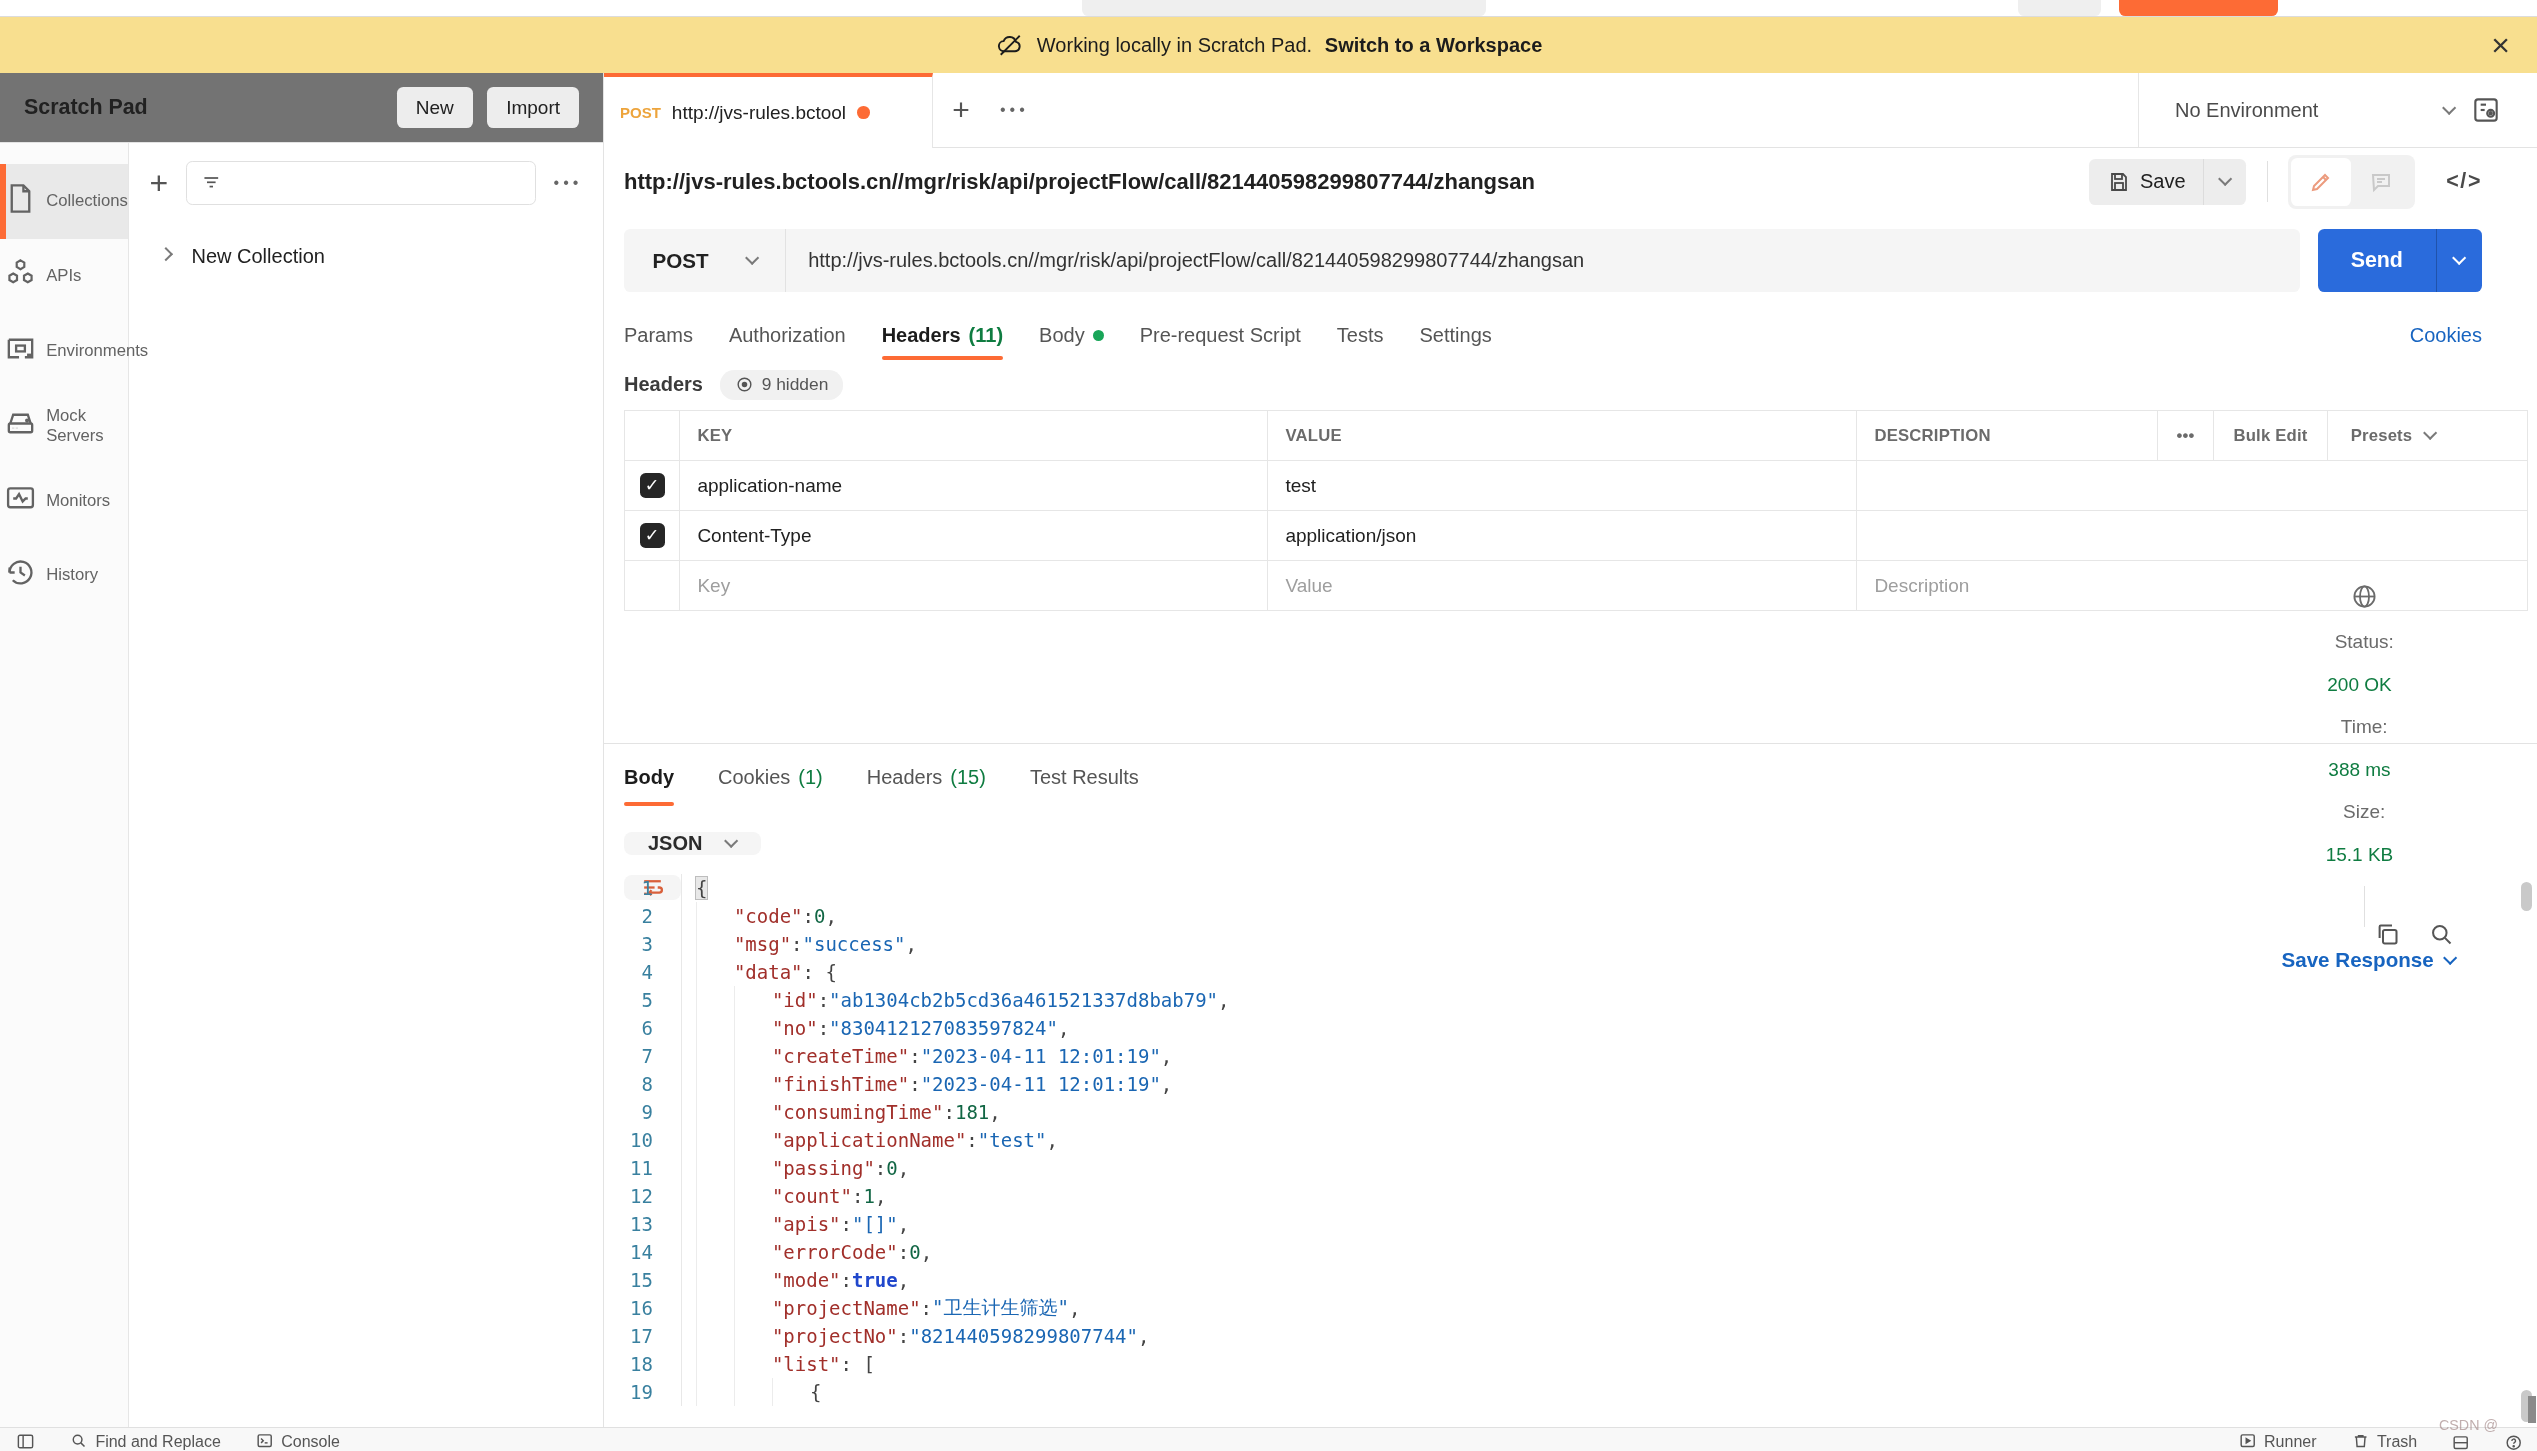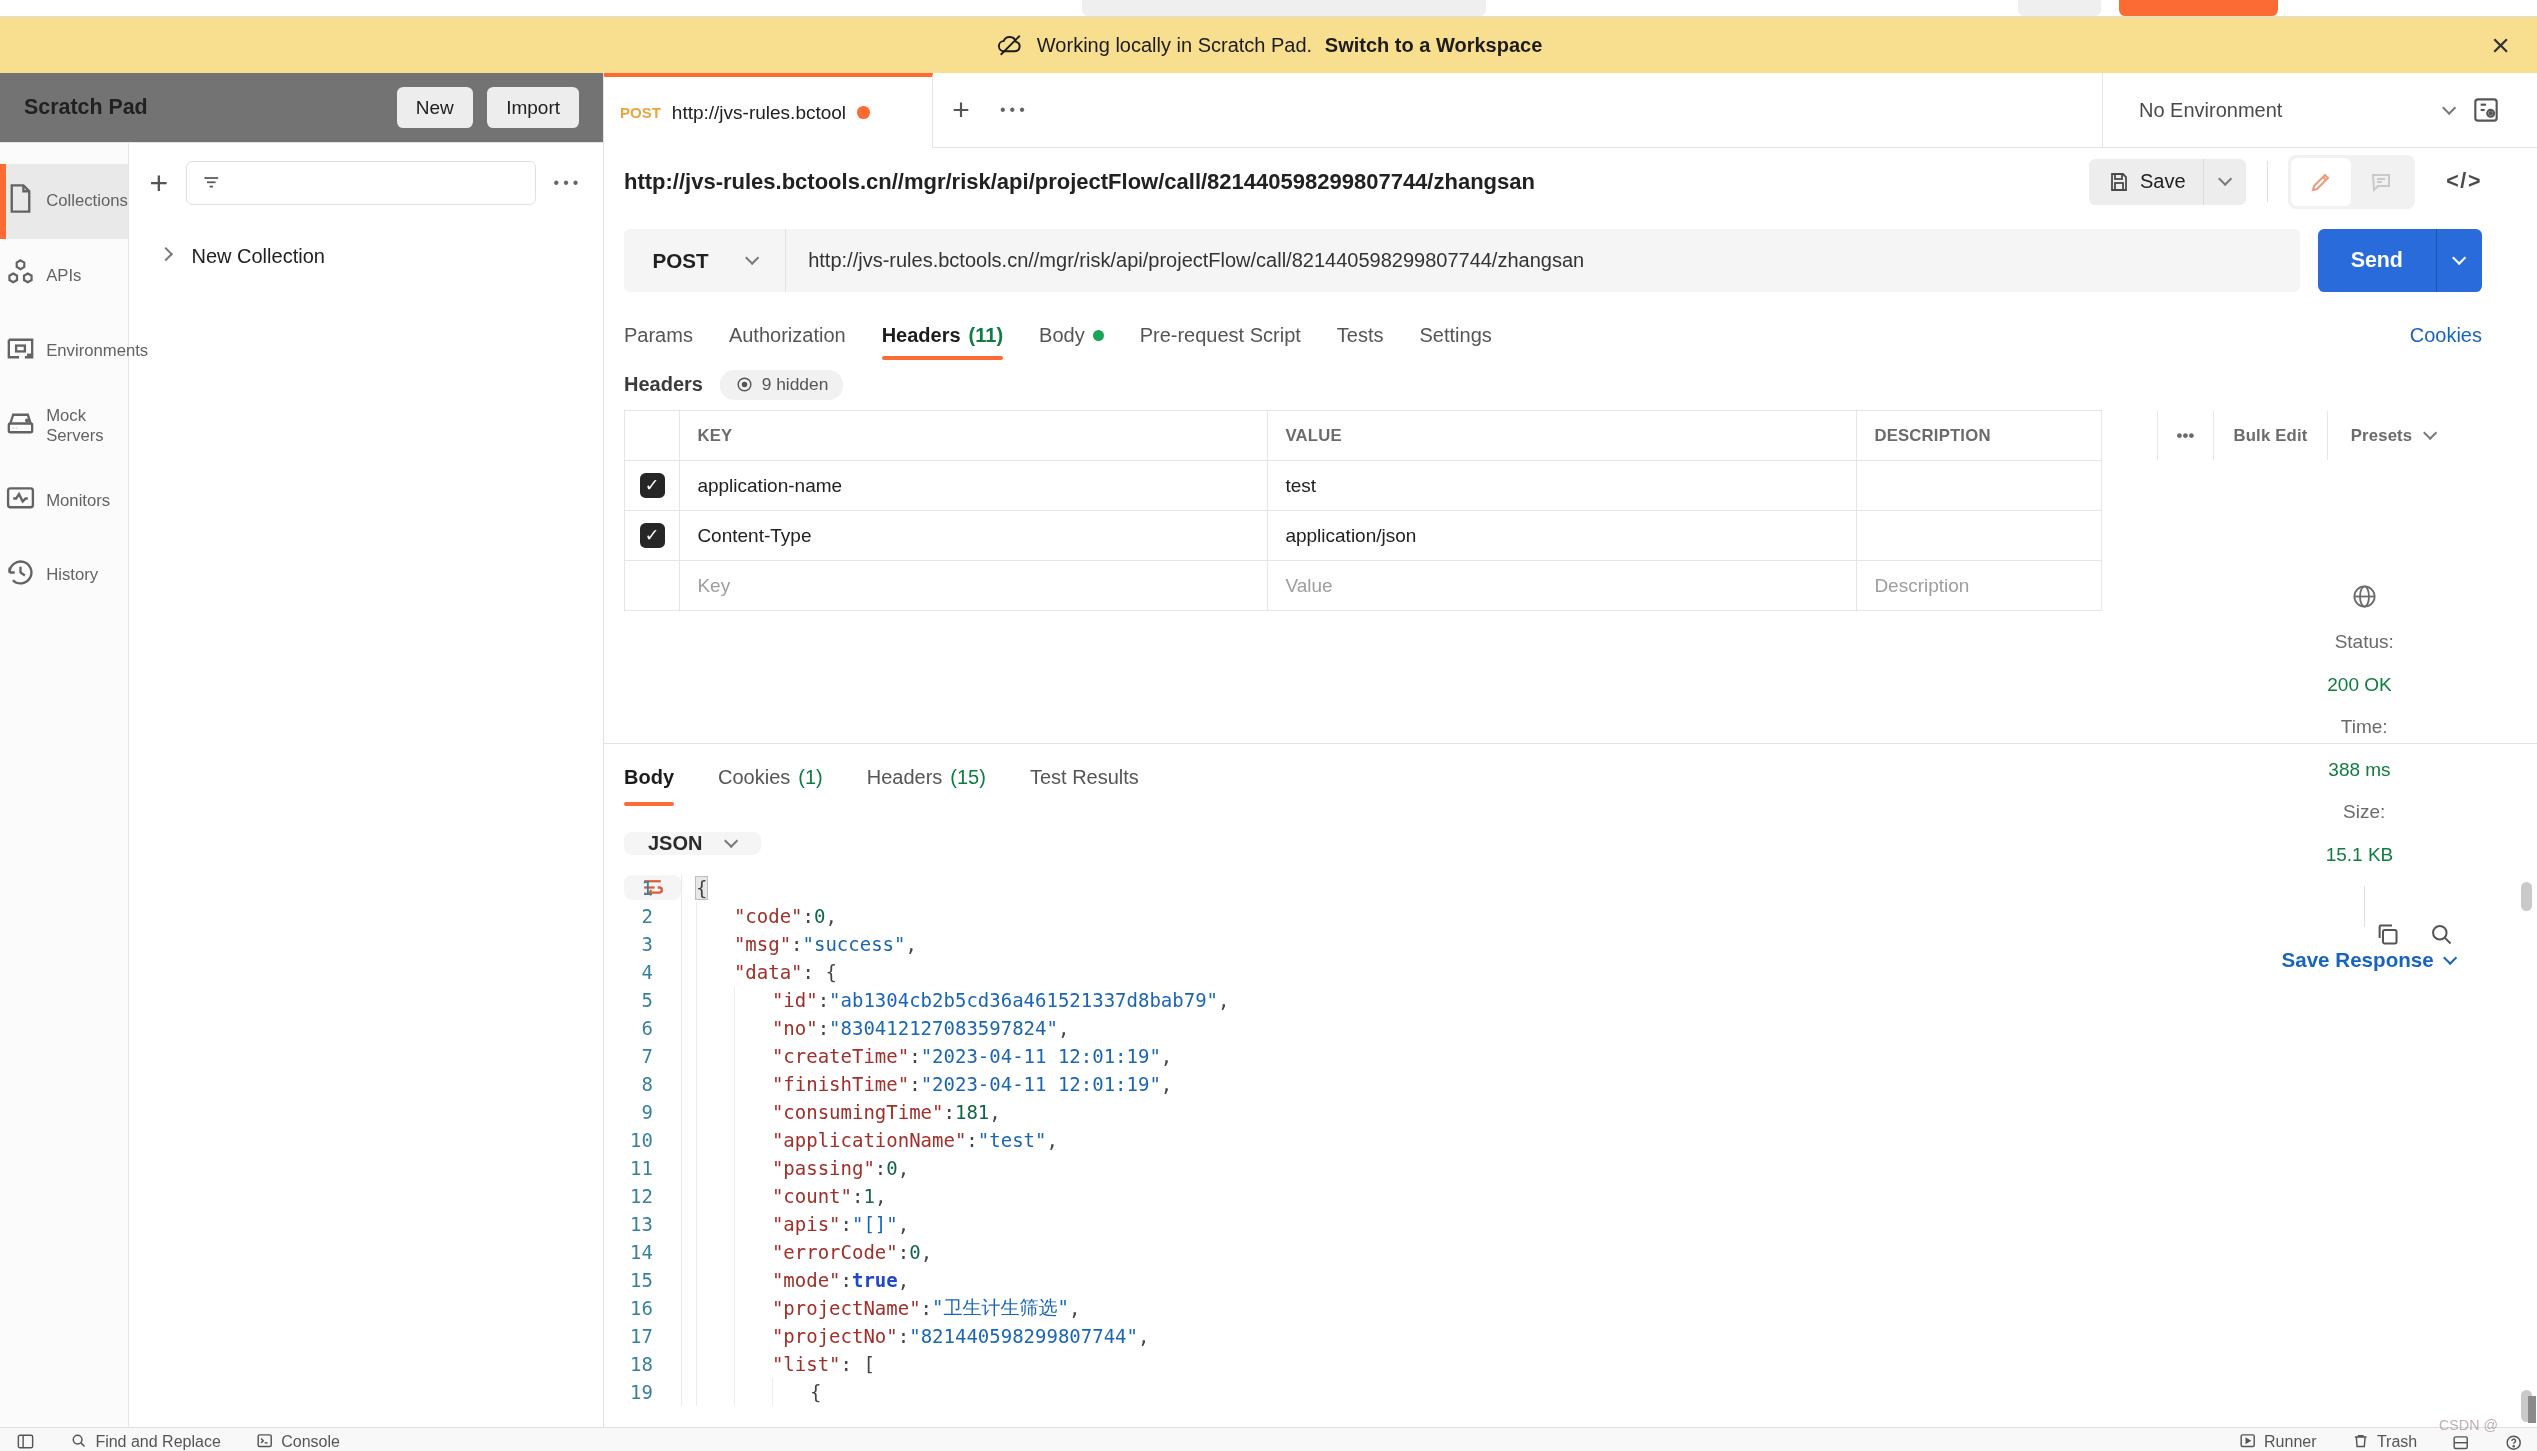--- a/index.html
+++ b/index.html
@@ -41,21 +41,21 @@
 
   
   .main { flex:1; display:flex; flex-direction:column; min-width:0; }
   .tabbar { height:75px; border-bottom:0.8px solid #e3e3e3; display:flex; align-items:stretch; }
   .tab { width:329px; background:#fff; border-top:4.8px solid #fd6b35; border-right:0.8px solid #e6e6e6; display:flex; align-items:center; gap:11px; padding:0 16px; margin-bottom:-0.8px; cursor:pointer; }
   .tab-method { color:#eda43c; font-size:15px; font-weight:700; }
   .tab-title { font-size:19px; color:#212121; white-space:nowrap; overflow:hidden; }
   .tab-dot { width:12.7px; height:12.7px; border-radius:50%; background:#fd6b35; flex:none; }
   .tab-plus { width:56px; display:flex; align-items:center; justify-content:center; font-size:30px; color:#555; cursor:pointer; }
   .tab-more { display:flex; align-items:center; cursor:pointer; padding:0 11px; }
-  .envsel { margin-left:auto; width:436px; border-left:0.8px solid #e6e6e6; display:flex; align-items:center; padding:0 36px; gap:16px; }
+  .envsel { margin-left:auto; width:400px; border-left:0.8px solid #e6e6e6; display:flex; align-items:center; padding:0 36px; gap:16px; }
   .env-label { font-size:20px; color:#4a4a4a; flex:1; cursor:pointer; }
   .env-eye { cursor:pointer; }
 
   
   .req { padding:0 56px 0 20px; }
   .req-title-row { height:67px; display:flex; align-items:center; }
   .req-title { font-size:22px; font-weight:700; }
   .req-title-actions { margin-left:auto; display:flex; align-items:center; gap:20.6px; }
   .save-group { display:flex; background:#ededed; border-radius:6.3px; overflow:hidden; cursor:pointer; }
   .save-main { display:flex; align-items:center; gap:9.5px; padding:11px 17.4px; font-size:20px; color:#212121; }
@@ -83,21 +83,21 @@
   .rtab.active::after { content:""; position:absolute; left:0; right:0; bottom:4.8px; height:4px; background:#fd6b35; border-radius:2.4px; }
   .rtab .cnt { color:#0f7c41; }
   .rtab .gdot { width:11px; height:11px; border-radius:50%; background:#18a558; }
   .cookies-link { margin-left:auto; color:#1764c0; font-size:20px; cursor:pointer; }
 
   .req-headers-label { height:41px; display:flex; align-items:center; gap:17.4px; }
   .hl-text { font-size:20px; color:#3b3b3b; font-weight:600; }
   .hidden-pill { background:#f1f1f1; border-radius:14.3px; display:flex; align-items:center; gap:8px; padding:4.8px 14.3px; font-size:17.4px; color:#555; cursor:pointer; }
 
   
-  .htable { width:1478px; border:0.8px solid #e6e6e6; margin-top:4.8px; }
+  .htable { width:1904px; border:0.8px solid #e6e6e6; margin-top:4.8px; }
   .ht-row { display:grid; }
   .ht-head { grid-template-columns:54px 588px 589px 301px 56px 114px 131px; height:49px; }
   .ht-body { grid-template-columns:54px 588px 589px 603px; height:50px; border-top:0.8px solid #e6e6e6; }
   .ht-cell { display:flex; align-items:center; padding:0 17.4px; font-size:19px; overflow:hidden; white-space:nowrap; }
   .ht-cell + .ht-cell { border-left:0.8px solid #e6e6e6; }
   .ht-head .ht-cell { font-size:16.7px; font-weight:700; color:#6b6b6b; letter-spacing:0.2px; }
   .ht-cell.center { justify-content:center; padding:0; }
   .ph { color:#9e9e9e; }
   .cbx { width:25px; height:25px; border-radius:5.6px; background:#262626; color:#fff; font-size:17.4px; display:flex; align-items:center; justify-content:center; cursor:pointer; }
   .presets-cell { gap:12.7px; cursor:pointer; color:#212121; }

